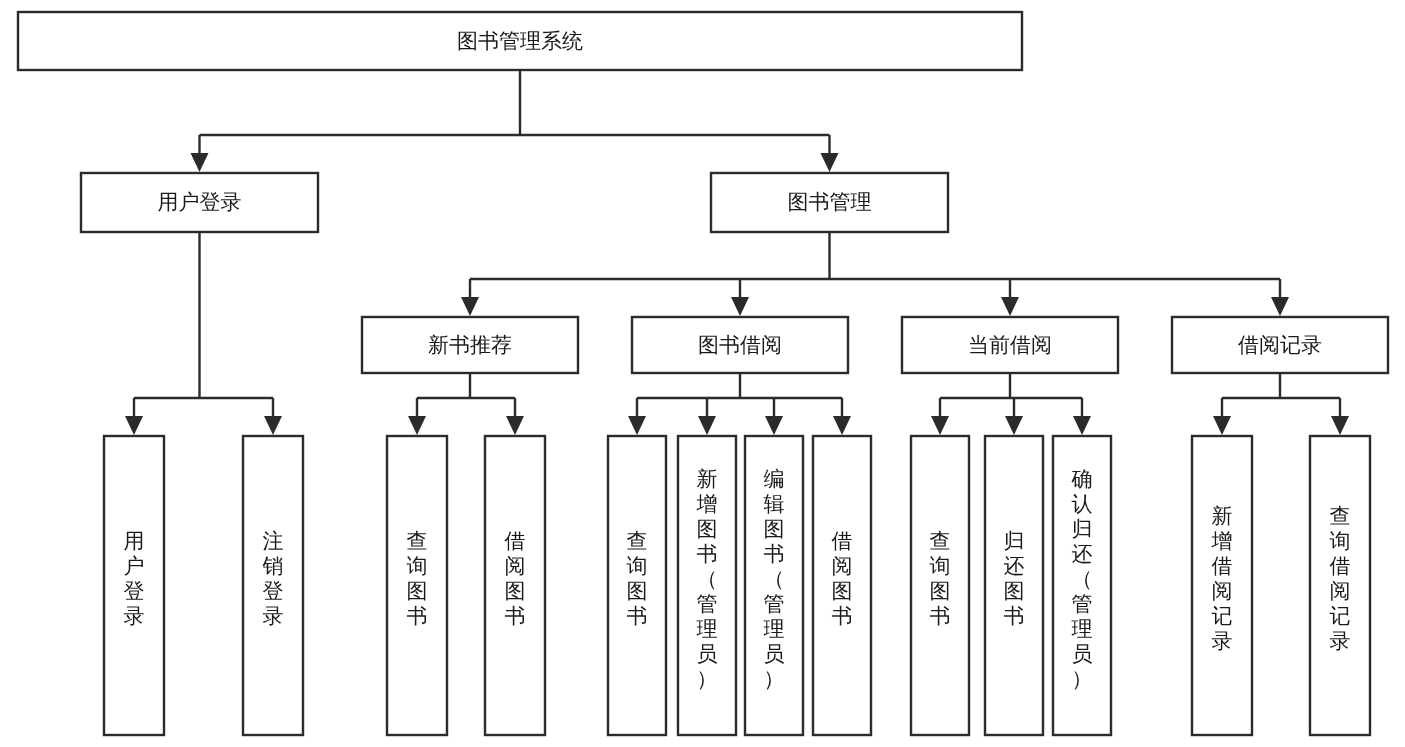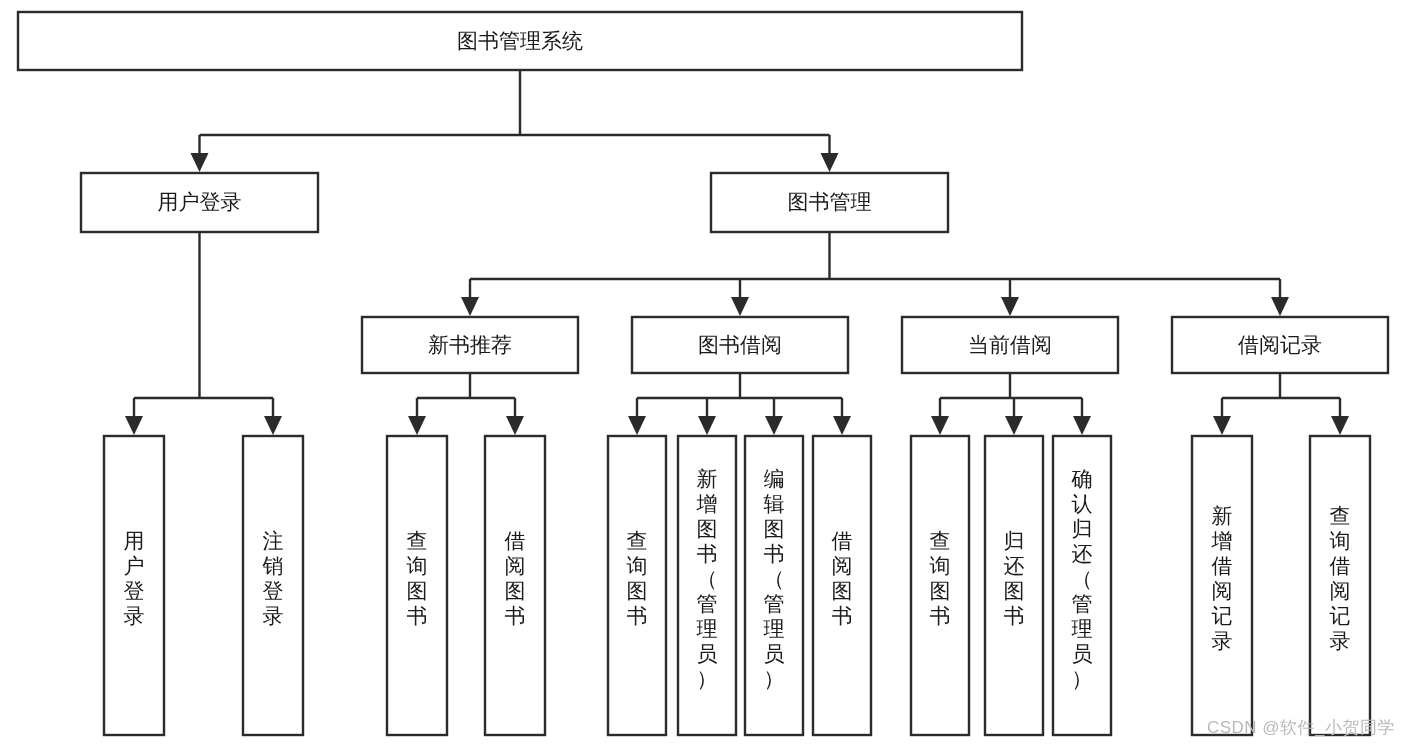--- a/index.html
+++ b/index.html
@@ -215,14 +215,13 @@
         <g>
           <rect x="1192" y="436" width="60" height="299" class="node-box"></rect>
           <text x="1222" y="0" class="node-label-v"><tspan x="1222" y="523">新</tspan><tspan x="1222" y="548">增</tspan><tspan x="1222" y="573">借</tspan><tspan x="1222" y="598">阅</tspan><tspan x="1222" y="623">记</tspan><tspan x="1222" y="648">录</tspan></text>
         </g>
         <g>
           <rect x="1310" y="436" width="60" height="299" class="node-box"></rect>
           <text x="1340" y="0" class="node-label-v"><tspan x="1340" y="523">查</tspan><tspan x="1340" y="548">询</tspan><tspan x="1340" y="573">借</tspan><tspan x="1340" y="598">阅</tspan><tspan x="1340" y="623">记</tspan><tspan x="1340" y="648">录</tspan></text>
         </g>
       </g>
   </svg>
-  <div class="watermark">CSDN @软件_小贺同学</div>
 </div>
 
 </body></html>

